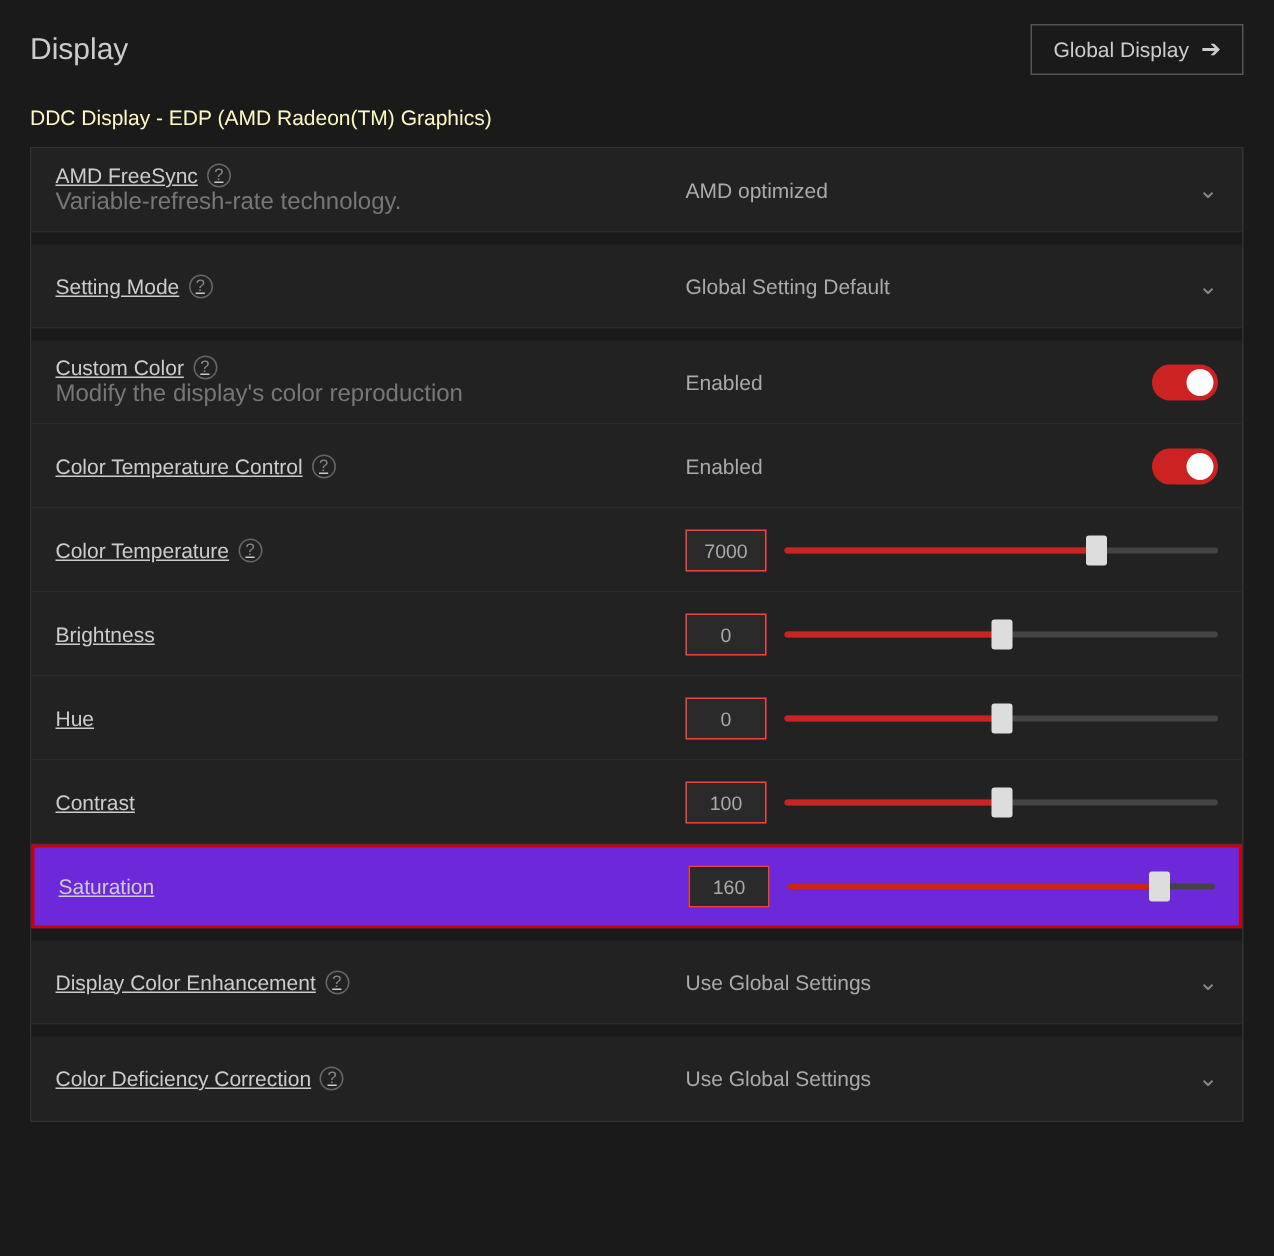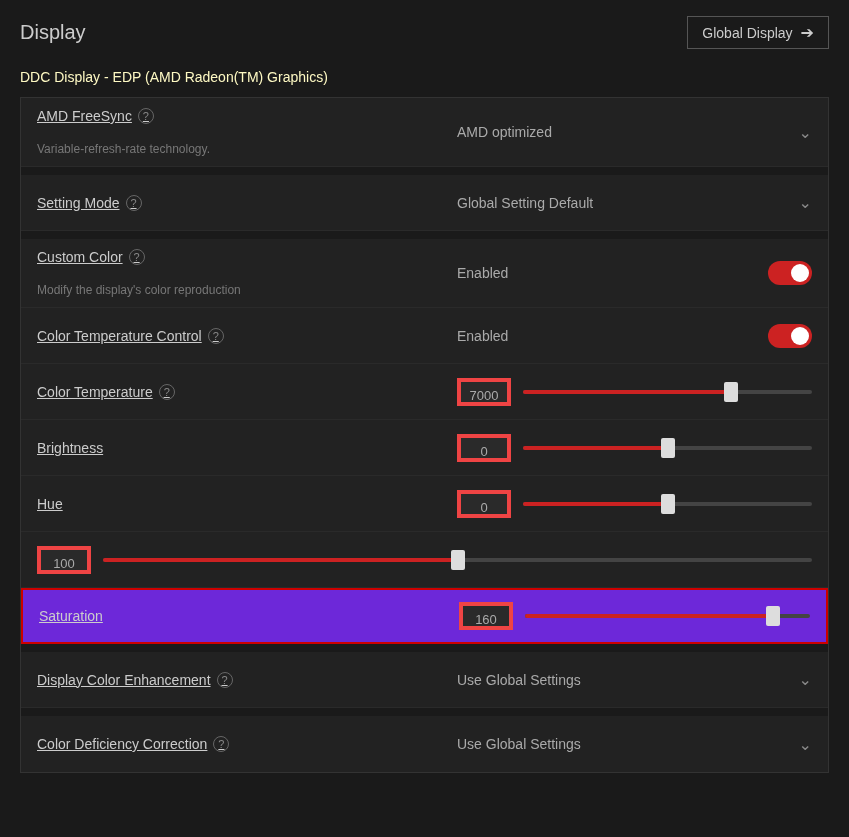--- a/index.html
+++ b/index.html
@@ -83,22 +83,22 @@
     .setting-label-col .label {
       color: #ccc;
       font-size: 14px;
       display: flex;
       align-items: center;
       gap: 6px;
       text-decoration: underline;
     }
     .setting-label-col .sublabel {
       color: #777;
-      font-size: 12px;
-      margin-top: 18px;
+      font-size: 16px;
+      margin-top: 1px;
     }
     .help-icon {
       display: inline-flex;
       align-items: center;
       justify-content: center;
       width: 16px;
       height: 16px;
       border: 1px solid #666;
       border-radius: 50%;
       font-size: 11px;
@@ -146,21 +146,21 @@
       width: 18px;
       height: 18px;
       border-radius: 50%;
       background: white;
     }
 
     
     .value-box {
       width: 54px;
       height: 28px;
-      border: 4px solid #ef4444;
+      border: 1px solid #ef4444;
       background: #2a2a2a;
       color: #aaa;
       text-align: center;
       line-height: 28px;
       font-size: 13px;
       flex-shrink: 0;
     }
 
     .slider-wrapper {
       flex: 1;
@@ -322,20 +322,25 @@
           <div class="value-box">0</div>
           <div class="slider-wrapper">
             <div class="slider-track">
               <div class="slider-fill" style="width: 50%;"></div>
               <div class="slider-thumb" style="left: 50%;"></div>
             </div>
           </div>
         </div>
       </div>
       <div class="setting-row">
+        <div class="setting-label-col">
+          <div class="label">
+            <span>Contrast</span>
+          </div>
+        </div>
         <div class="setting-control-col">
           <div class="value-box">100</div>
           <div class="slider-wrapper">
             <div class="slider-track">
               <div class="slider-fill" style="width: 50%;"></div>
               <div class="slider-thumb" style="left: 50%;"></div>
             </div>
           </div>
         </div>
       </div>

